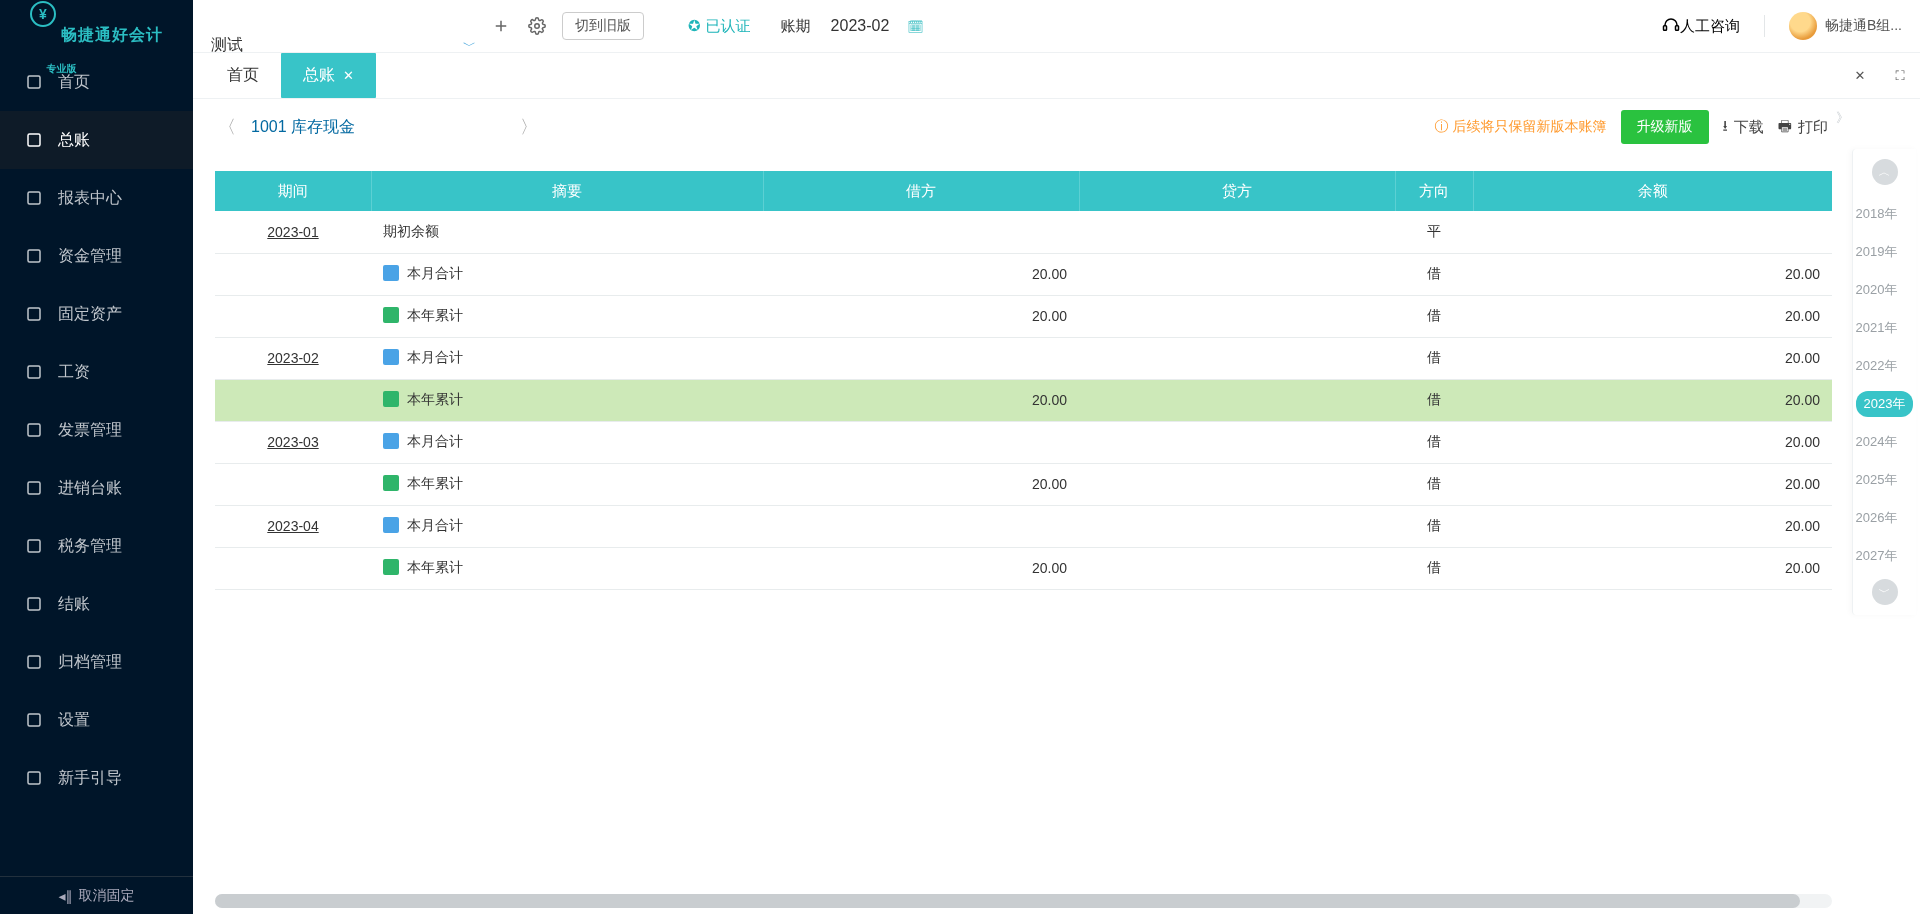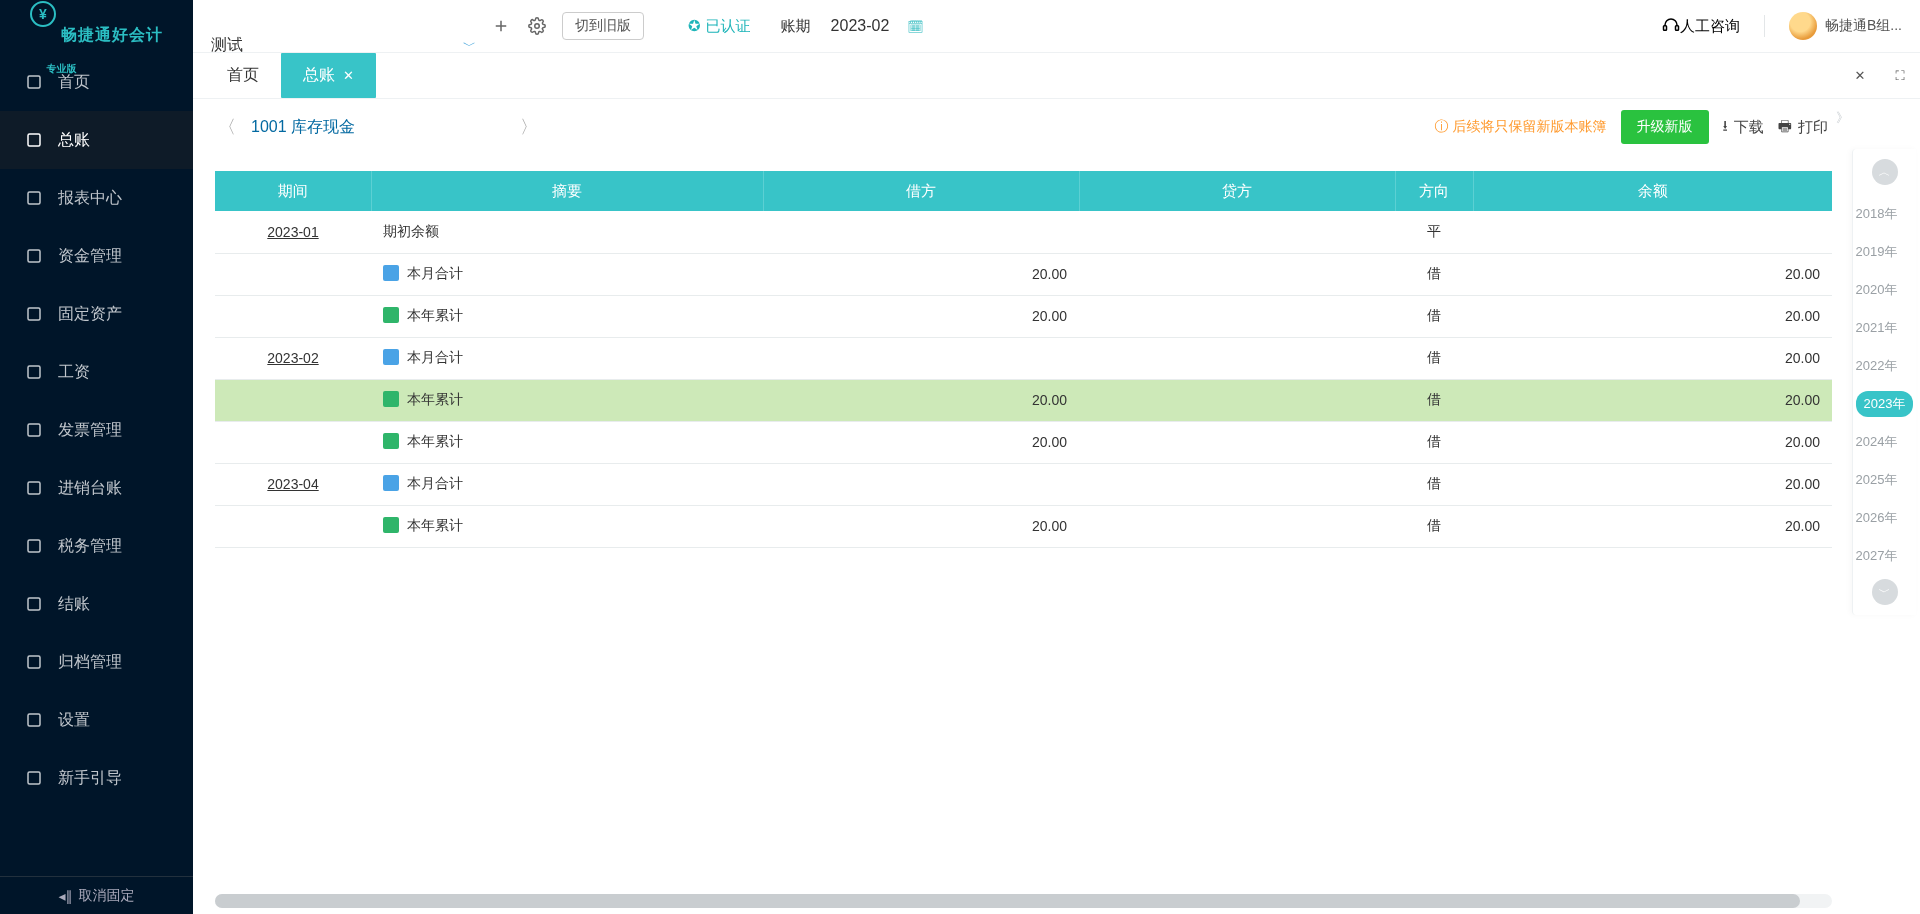--- a/index.html
+++ b/index.html
@@ -344,20 +344,28 @@
                 </tr>
                 <tr class="highlight">
                   <td class="period"></td>
                   <td class="summary"><span class="sicon green"></span><span>本年累计</span></td>
                   <td class="num">20.00</td>
                   <td class="num"></td>
                   <td class="dir">借</td>
                   <td class="num">20.00</td>
                 </tr>
                 <tr>
+                  <td class="period"><a href="#">2023-03</a></td>
+                  <td class="summary"><span class="sicon blue"></span><span>本月合计</span></td>
+                  <td class="num"></td>
+                  <td class="num"></td>
+                  <td class="dir">借</td>
+                  <td class="num">20.00</td>
+                </tr>
+                <tr>
                   <td class="period"></td>
                   <td class="summary"><span class="sicon green"></span><span>本年累计</span></td>
                   <td class="num">20.00</td>
                   <td class="num"></td>
                   <td class="dir">借</td>
                   <td class="num">20.00</td>
                 </tr>
                 <tr>
                   <td class="period"><a href="#">2023-04</a></td>
                   <td class="summary"><span class="sicon blue"></span><span>本月合计</span></td>

